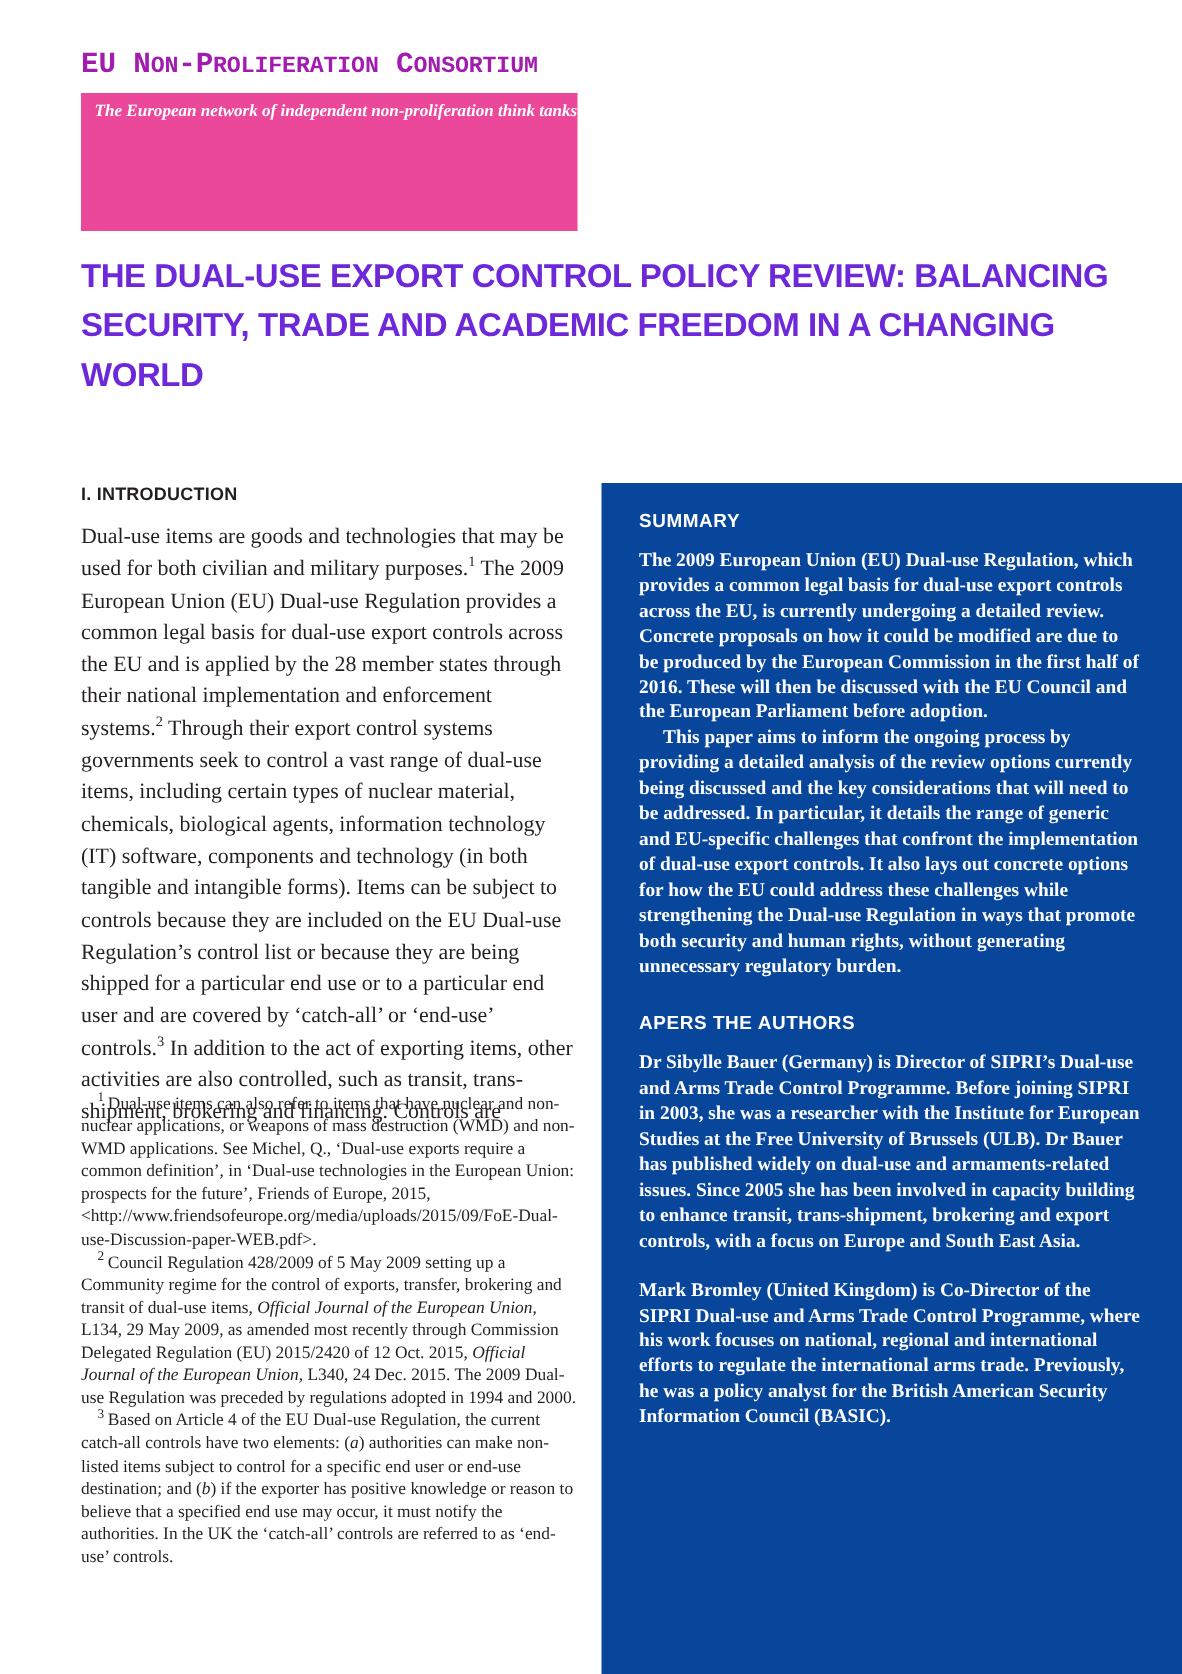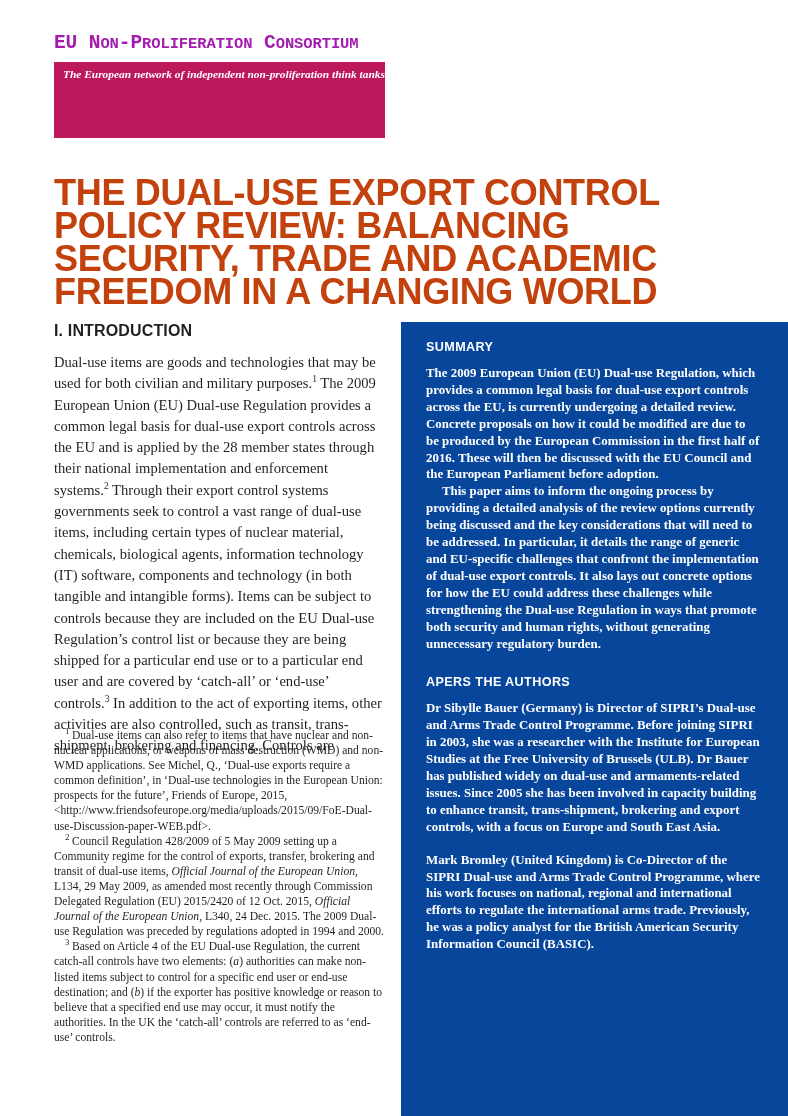--- a/index.html
+++ b/index.html
@@ -35,22 +35,22 @@
     white-space: nowrap;
   }
   .consortium-name .sc {
     font-size: 15.5px;
   }
   .logo-box {
     position: absolute;
     left: 0;
     top: 30px;
     width: 331px;
-    height: 76px;
-    background: #be185d;
+    height: 92px;
+    background: #ec4899;
   }
   .logo-tagline {
     position: absolute;
     left: 9px;
     top: 5px;
     right: 4px;
     font-family: "Liberation Serif", serif;
     font-weight: bold;
     font-style: italic;
     font-size: 11.4px;
@@ -86,23 +86,23 @@
   .series-issue .issue-no { margin-right: 18px; }
 
   
   .doc-title {
     position: absolute;
     left: 54px;
     top: 152px;
     width: 690px;
     font-family: "Liberation Sans", sans-serif;
     font-weight: bold;
-    font-size: 36px;
+    font-size: 22px;
     line-height: 33px;
-    color: #c2410c;
+    color: #6d28d9;
     letter-spacing: -0.3px;
   }
   .byline-wrap {
     position: absolute;
     left: 54px;
     top: 266px;
     width: 690px;
   }
   .rule-top, .rule-bottom {
     height: 1px;
@@ -121,21 +121,21 @@
   
   .left-col {
     position: absolute;
     left: 54px;
     top: 322px;
     width: 330px;
   }
   .section-heading {
     font-family: "Liberation Sans", sans-serif;
     font-weight: bold;
-    font-size: 16px;
+    font-size: 12px;
     letter-spacing: 0.15px;
     color: #231f20;
     margin: 0 0 12px 0;
   }
   .body-para {
     font-family: "Liberation Serif", serif;
     font-size: 14.6px;
     line-height: 21.3px;
     color: #231f20;
     margin: 0;

